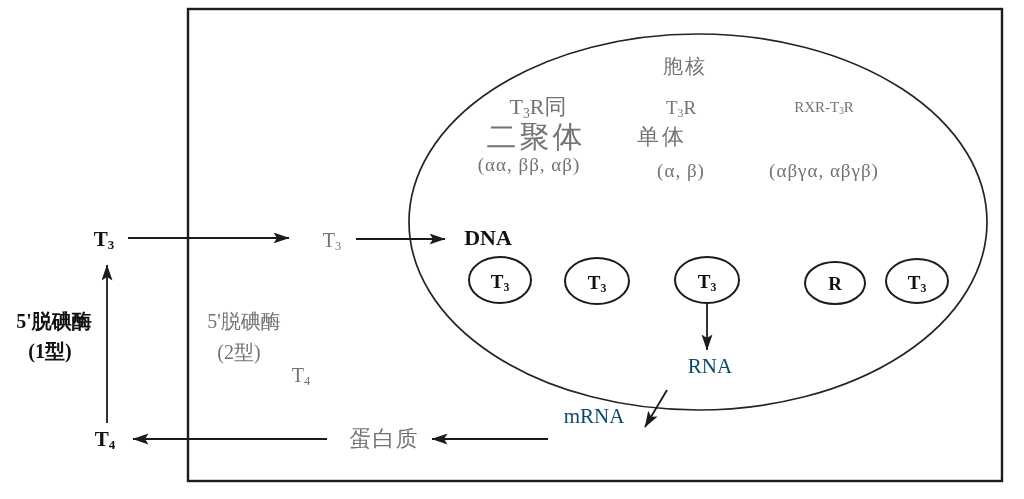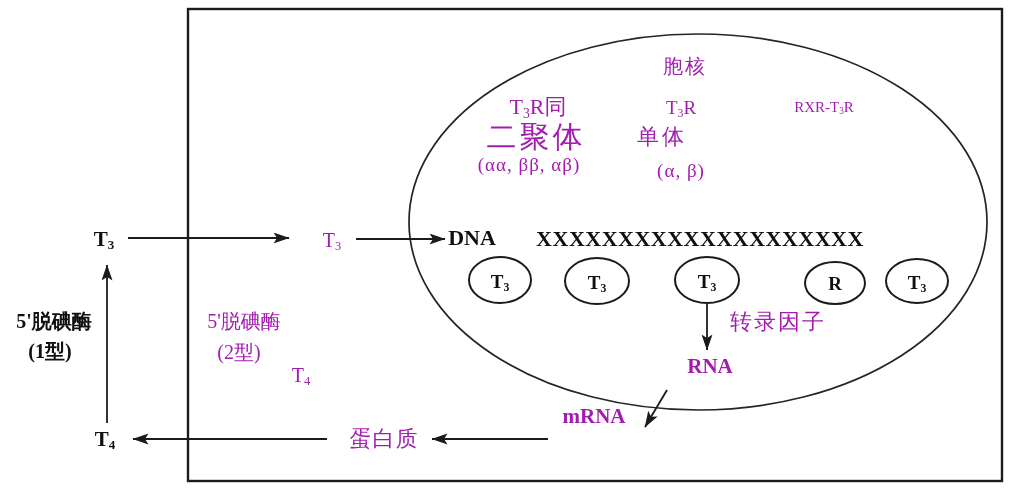--- a/index.html
+++ b/index.html
@@ -3,22 +3,22 @@
 <meta charset="utf-8">
 <style>
   html,body{margin:0;padding:0;background:#ffffff;}
   .diagram{
     position:relative;width:1024px;height:499px;background:#ffffff;
     font-family:"Liberation Serif","DejaVu Serif",serif;color:#1b1b1b;overflow:hidden;
   }
   .overlay{position:absolute;left:0;top:0;}
   .lbl{position:absolute;transform:translate(-50%,-50%);white-space:nowrap;line-height:1;}
   .b{font-weight:700;color:#101010;}
-  .lt{color:#a21caf;font-weight:400;}
-  .mid{color:#a21caf;font-weight:700;}
+  .lt{color:#737373;font-weight:400;}
+  .mid{color:#0c4a6e;font-weight:400;}
   .cjk{letter-spacing:2px;}
   sub{font-size:0.62em;line-height:0;vertical-align:-0.28em;}
 </style>
 </head>
 <body>
 
 <div class="diagram">
 
   <svg class="overlay" width="1024" height="499" viewBox="0 0 1024 499">
     <defs>
@@ -60,29 +60,28 @@
 
   <div class="lbl lt" style="left:538px;top:107px;font-size:22px"><span>T</span><sub>3</sub><span>R同</span></div>
   <div class="lbl lt" style="left:536px;top:137px;font-size:30px;letter-spacing:3px">二聚体</div>
   <div class="lbl lt" style="left:529px;top:164px;font-size:19px;letter-spacing:1px">(αα, ββ, αβ)</div>
 
   <div class="lbl lt" style="left:681px;top:107px;font-size:19px"><span>T</span><sub>3</sub><span>R</span></div>
   <div class="lbl lt" style="left:662px;top:137px;font-size:22px;letter-spacing:3px">单体</div>
   <div class="lbl lt" style="left:681px;top:170px;font-size:19px;letter-spacing:1px">(α, β)</div>
 
   <div class="lbl lt" style="left:824px;top:107px;font-size:15px"><span>RXR-T</span><sub>3</sub><span>R</span></div>
+  <div class="lbl lt" style="left:824px;top:170px;font-size:19px;letter-spacing:1px">(αβγα, αβγβ)</div>
 
-  <div class="lbl b" style="left:472px;top:238px;font-size:22px">DNA</div>
-  <div class="lbl b" style="left:700px;top:239px;font-size:22px;letter-spacing:0.5px">XXXXXXXXXXXXXXXXXXXX</div>
+  <div class="lbl b" style="left:488px;top:238px;font-size:22px">DNA</div>
 
   <div class="lbl b" style="left:500px;top:281px;font-size:19px"><span>T</span><sub>3</sub></div>
   <div class="lbl b" style="left:597px;top:282px;font-size:19px"><span>T</span><sub>3</sub></div>
   <div class="lbl b" style="left:707px;top:281px;font-size:19px"><span>T</span><sub>3</sub></div>
   <div class="lbl b" style="left:835px;top:283px;font-size:19px"><span>R</span><sub></sub></div>
   <div class="lbl b" style="left:917px;top:282px;font-size:19px"><span>T</span><sub>3</sub></div>
 
-  <div class="lbl lt" style="left:778px;top:322px;font-size:22px;letter-spacing:2px">转录因子</div>
   <div class="lbl mid" style="left:710px;top:366px;font-size:21px">RNA</div>
 
   <div class="lbl mid" style="left:594px;top:416px;font-size:21px">mRNA</div>
   <div class="lbl lt" style="left:384px;top:439px;font-size:22px;letter-spacing:1px">蛋白质</div>
 
 </div>
 
 </body></html>

